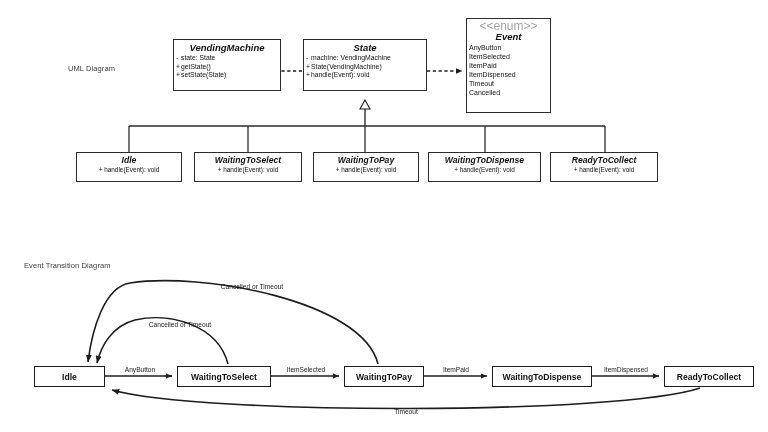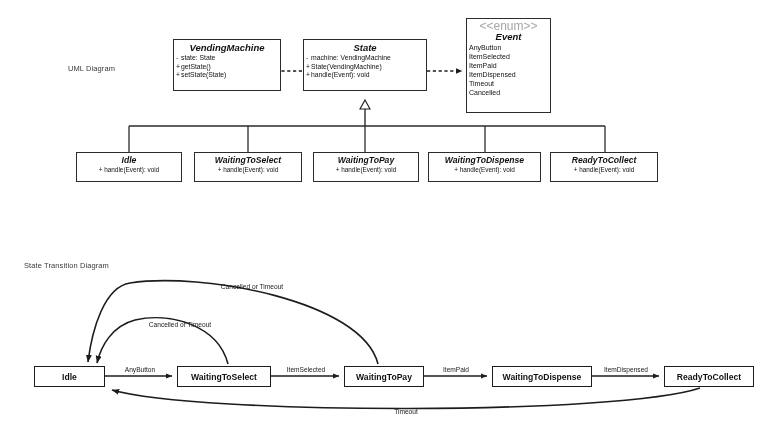--- a/index.html
+++ b/index.html
@@ -177,21 +177,21 @@
   <g>
     <path d="M228,364 C218,325 170,312 135,320 C112,326 101,346 97,363" fill="none" stroke="#1c1c1c" stroke-width="1.6" marker-end="url(#solidArrowL)"></path>
   </g>
 
   <g>
     <path d="M700,388 C620,415 200,415 112,390" fill="none" stroke="#1c1c1c" stroke-width="1.6" marker-end="url(#solidArrowL)"></path>
   </g>
 </svg>
 
 <div class="section-label" id="uml-label">UML Diagram</div>
-<div class="section-label" id="std-label">State Transition Diagram</div>
+<div class="section-label" id="std-label">Event Transition Diagram</div>
 
 <div class="class-box" style="left:173px; top:39px; width:108px; height:52px;">
   <div class="class-name">VendingMachine</div>
   <div class="members">
     <div class="member">
       <span class="vis">-</span><span>state: State</span>
     </div>
     <div class="member">
       <span class="vis">+</span><span>getState()</span>
     </div>

